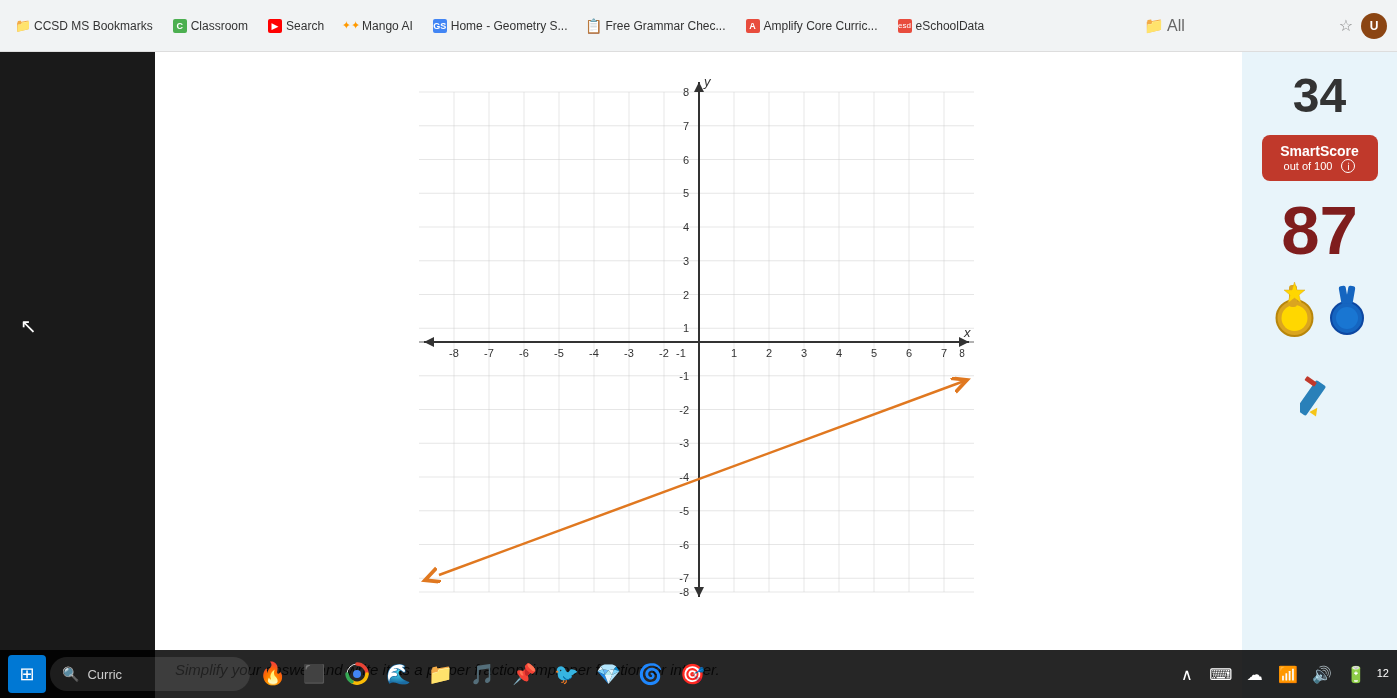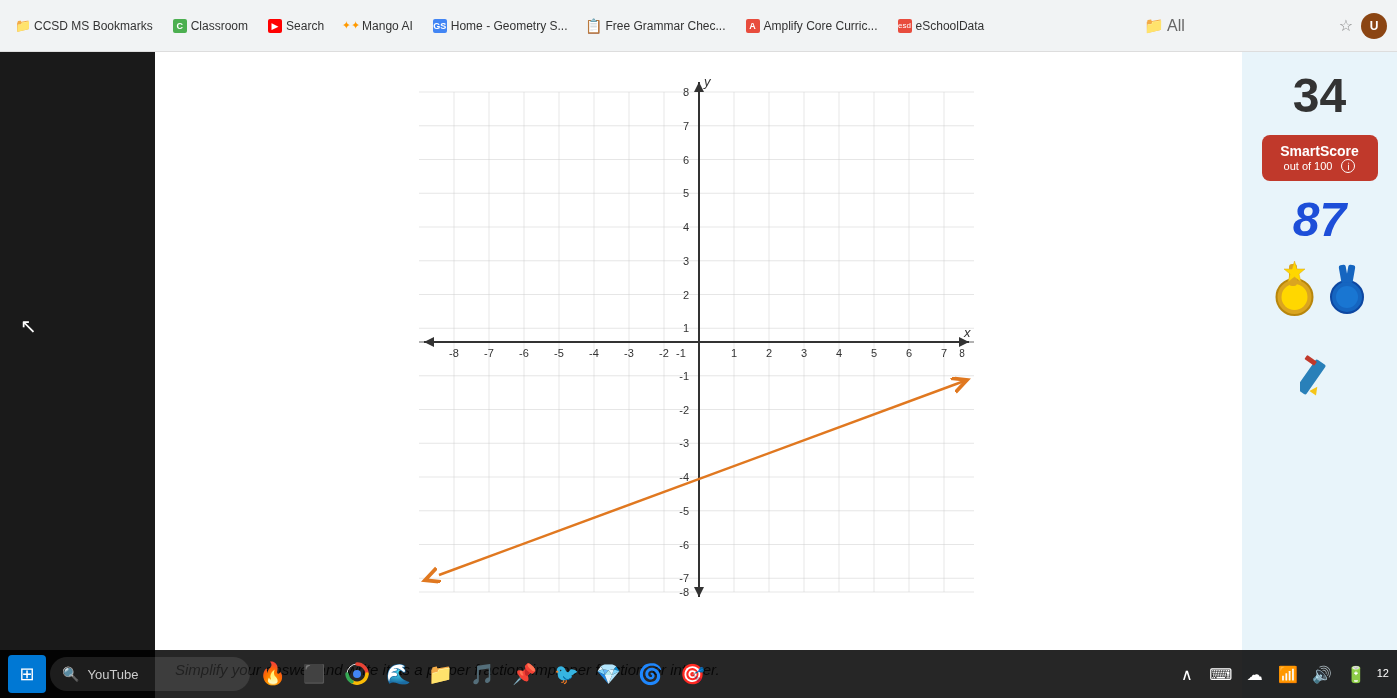--- a/index.html
+++ b/index.html
@@ -122,25 +122,24 @@
       padding: 8px 14px;
       text-align: center;
       font-size: 13px;
       font-weight: bold;
       width: 116px;
     }
     .smart-score-box .ss-title { font-size: 14px; }
     .smart-score-box .ss-sub { font-size: 11px; font-weight: normal; display: flex; align-items: center; justify-content: center; gap: 9px; }
 
     .score-value {
-      font-size: 48px;
+      font-size: 69px;
       font-weight: bold;
-      color: #1d4ed8;
+      color: #7f1d1d;
       line-height: 1;
-      font-style: italic;
     }
 
     .awards-row {
       display: flex;
       gap: 10px;
       align-items: center;
     }
 
     
     .instructions {
@@ -433,21 +432,21 @@
 </div>
 
 <div class="taskbar">
 
   <div class="taskbar-start">
     <span style="font-size:18px;color:white;">⊞</span>
   </div>
 
   <div class="taskbar-search">
     <span style="font-size:14px;color:#aaa;">🔍</span>
-    <span style="color:#ccc;">YouTube</span>
+    <span style="color:#ccc;">Curric</span>
   </div>
 
   <div class="taskbar-icon">
     <span style="font-size:22px;">🔥</span>
   </div>
   <div class="taskbar-icon">
     <span style="font-size:18px;color:white;">⬛</span>
   </div>
   <div class="taskbar-icon">
 

